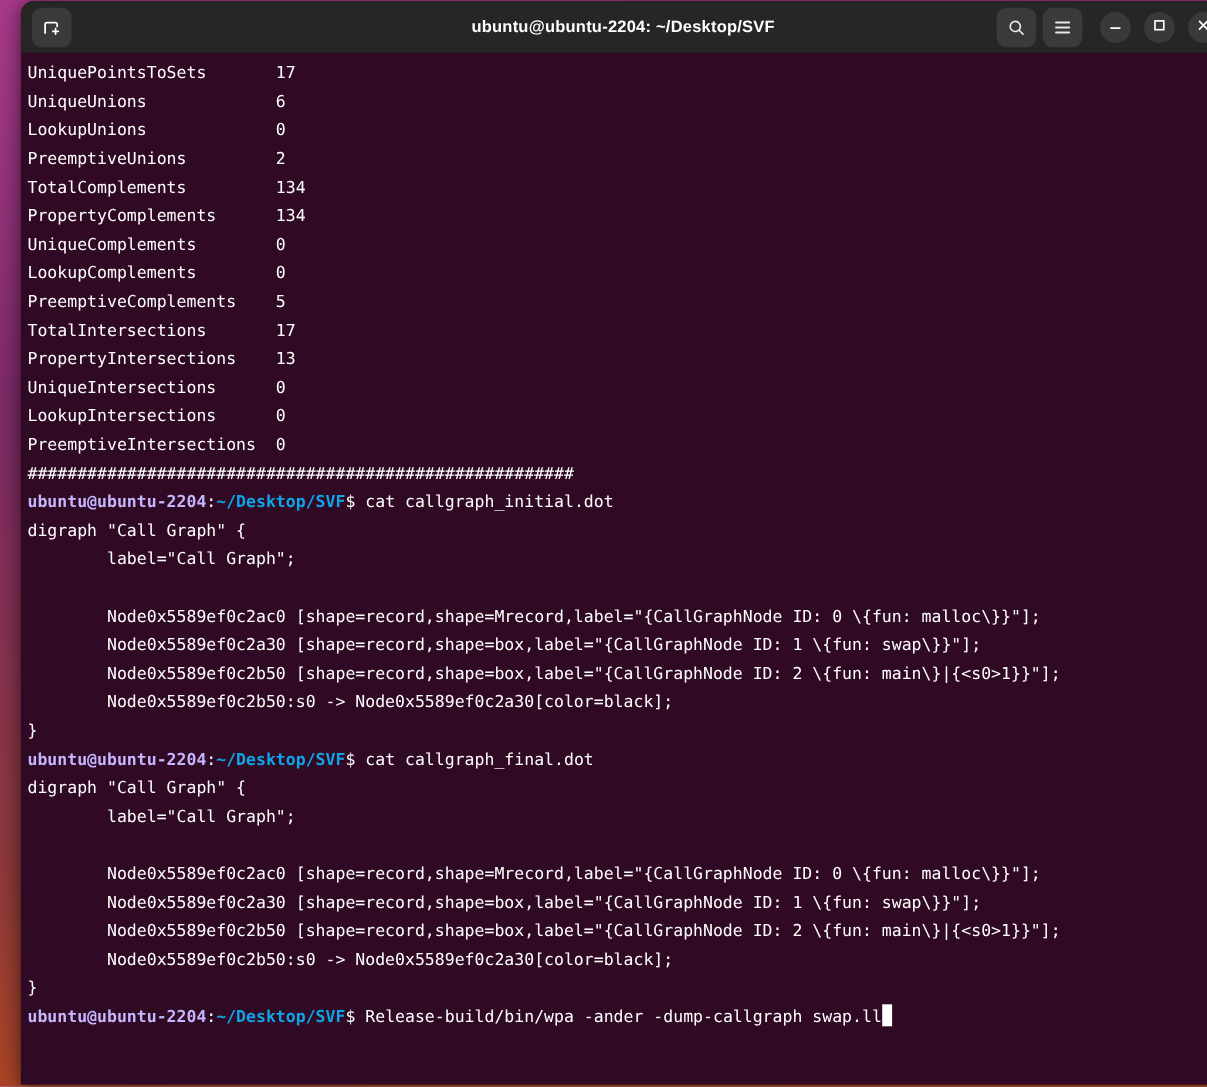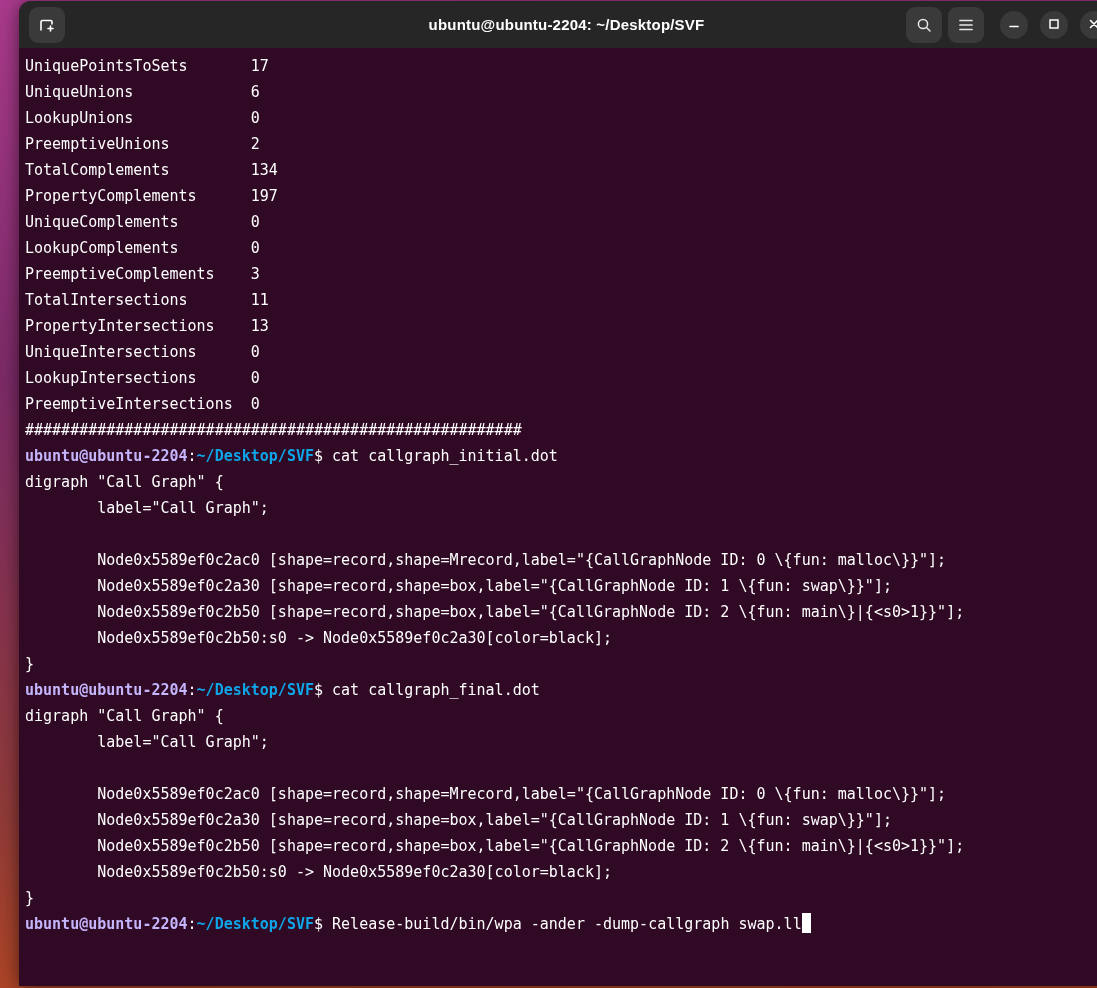--- a/index.html
+++ b/index.html
@@ -113,25 +113,25 @@
       </span>
     </div>
   </div>
 
   <div class="terminal" id="terminal-screen">
       <div class="term-line"><span class="seg-fg">UniquePointsToSets       17</span></div>
       <div class="term-line"><span class="seg-fg">UniqueUnions             6</span></div>
       <div class="term-line"><span class="seg-fg">LookupUnions             0</span></div>
       <div class="term-line"><span class="seg-fg">PreemptiveUnions         2</span></div>
       <div class="term-line"><span class="seg-fg">TotalComplements         134</span></div>
-      <div class="term-line"><span class="seg-fg">PropertyComplements      197</span></div>
+      <div class="term-line"><span class="seg-fg">PropertyComplements      134</span></div>
       <div class="term-line"><span class="seg-fg">UniqueComplements        0</span></div>
       <div class="term-line"><span class="seg-fg">LookupComplements        0</span></div>
-      <div class="term-line"><span class="seg-fg">PreemptiveComplements    3</span></div>
-      <div class="term-line"><span class="seg-fg">TotalIntersections       11</span></div>
+      <div class="term-line"><span class="seg-fg">PreemptiveComplements    5</span></div>
+      <div class="term-line"><span class="seg-fg">TotalIntersections       17</span></div>
       <div class="term-line"><span class="seg-fg">PropertyIntersections    13</span></div>
       <div class="term-line"><span class="seg-fg">UniqueIntersections      0</span></div>
       <div class="term-line"><span class="seg-fg">LookupIntersections      0</span></div>
       <div class="term-line"><span class="seg-fg">PreemptiveIntersections  0</span></div>
       <div class="term-line"><span class="seg-fg">#######################################################</span></div>
       <div class="term-line"><span class="seg-green">ubuntu@ubuntu-2204</span><span class="seg-fg">:</span><span class="seg-blue">~/Desktop/SVF</span><span class="seg-fg">$ cat callgraph_initial.dot</span></div>
       <div class="term-line"><span class="seg-fg">digraph "Call Graph" {</span></div>
       <div class="term-line"><span class="seg-fg">        label="Call Graph";</span></div>
       <div class="term-line"><span class="seg-fg"></span></div>
       <div class="term-line"><span class="seg-fg">        Node0x5589ef0c2ac0 [shape=record,shape=Mrecord,label="{CallGraphNode ID: 0 \{fun: malloc\}}"];</span></div>

